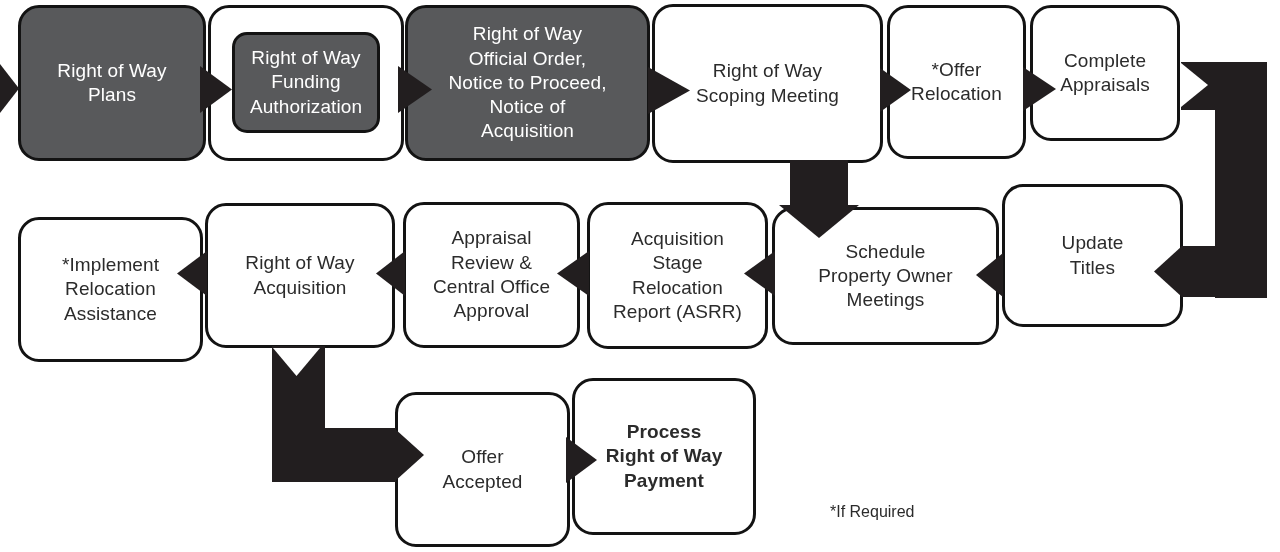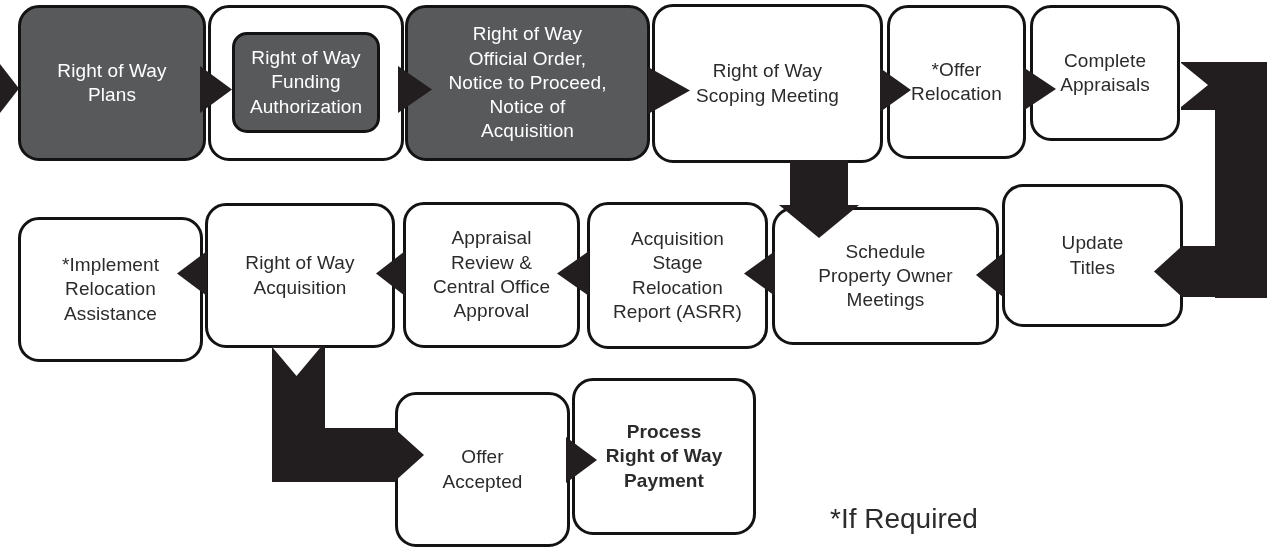--- a/index.html
+++ b/index.html
@@ -23,21 +23,21 @@
     position:absolute;box-sizing:border-box;border:3px solid #131313;
     border-radius:15px;background:#58595b;color:#ffffff;
     display:flex;align-items:center;justify-content:center;text-align:center;
   }
   .shape{position:absolute;background:#221e1f;}
   .shape.white{background:#ffffff;}
   .tri-right{clip-path:polygon(0 0,100% 50%,0 100%);}
   .tri-left{clip-path:polygon(100% 0,0 50%,100% 100%);}
   .tri-down{clip-path:polygon(0 0,100% 0,50% 100%);}
   .footnote{
-    position:absolute;color:#2b2b2b;font-size:28px;white-space:nowrap;
+    position:absolute;color:#2b2b2b;font-size:16px;white-space:nowrap;
   }
 </style>
 </head>
 <body>
 
 <div class="canvas">
 
   <div class="node dark" style="left:18px;top:5px;width:188px;height:156px;">
     <span class="lbl">Right of Way
 Plans</span>

